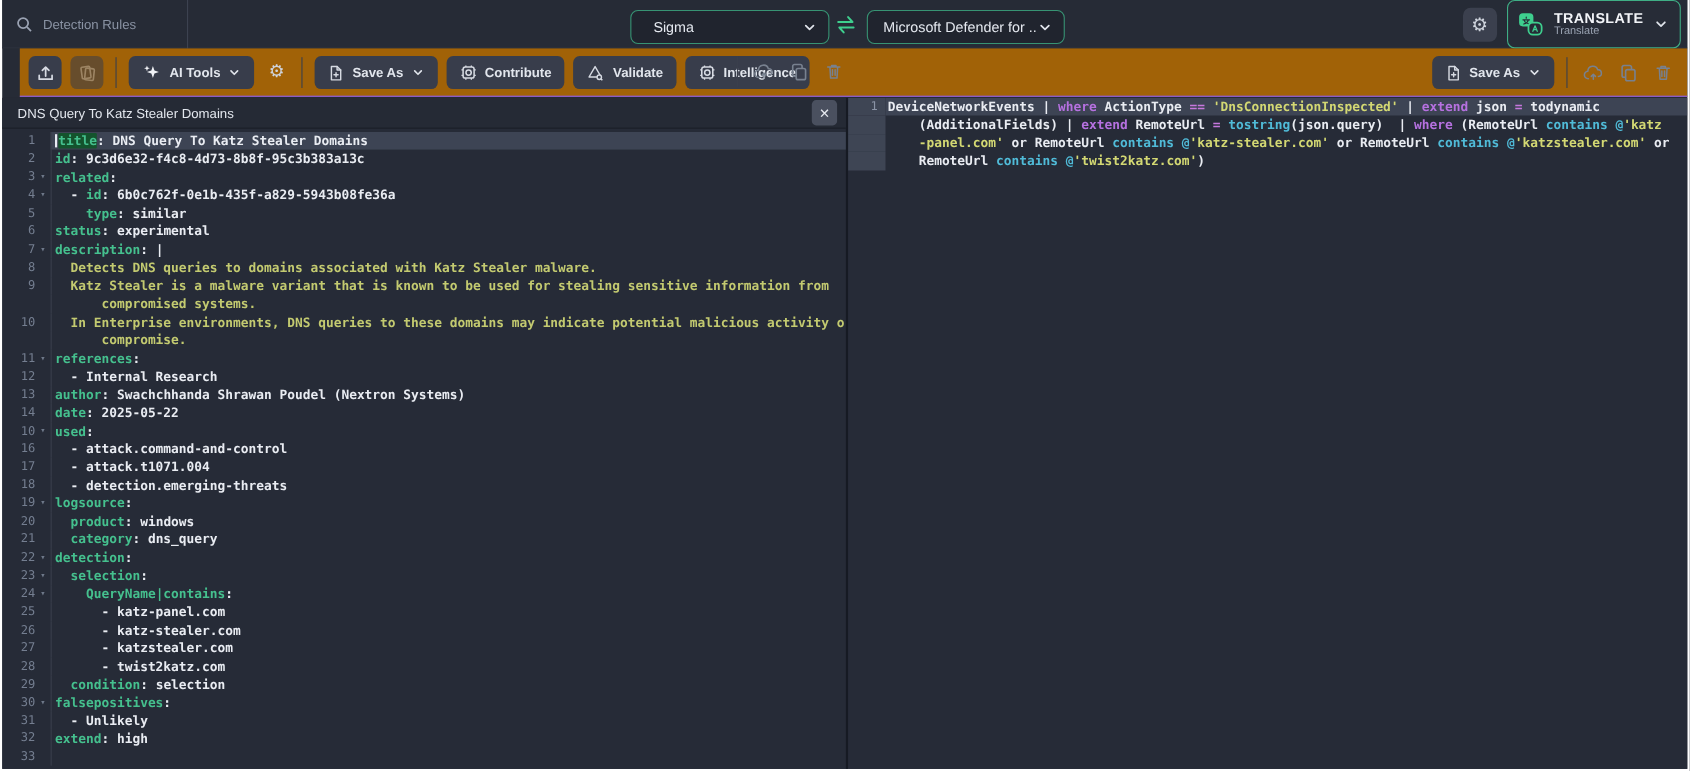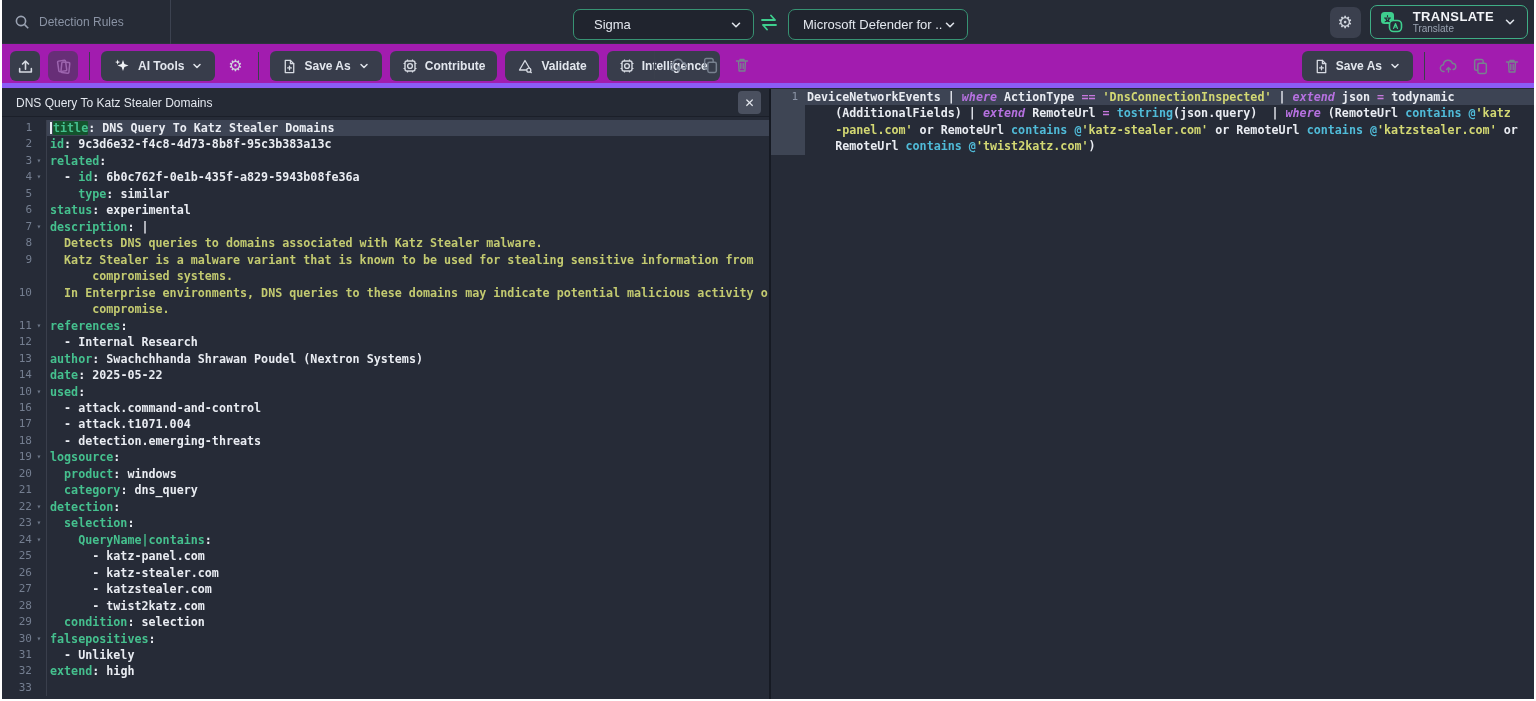--- a/index.html
+++ b/index.html
@@ -15,28 +15,28 @@
   .searchbox .ph { color:#8a93a4; font-size:12px; }
   .sel { position:absolute; top:9px; height:31px; background:#20242e; border:1px solid #379373; border-radius:7px;
          display:flex; align-items:center; padding:0 10px 0 14px; cursor:pointer; }
   .sel .sel-txt { color:#e4e8ef; font-size:13px; flex:1; white-space:nowrap; overflow:hidden; }
   .sel-source { left:571px; width:181px;padding-left:20px; }
   .sel-target { left:786px; width:180px; }
   .swap { position:absolute; left:755px; top:12px; width:24px; height:21px; cursor:pointer; }
   .topright { position:absolute; right:6px; top:0; height:44px; display:flex; align-items:center; gap:9px; }
   .btn-gear { width:31px; height:31px; background:#3b404e; border-radius:7px; display:flex; align-items:center;
               justify-content:center; cursor:pointer; }
-  .btn-translate { height:34px; min-width:142px; background:#272c37; border:1px solid #3fae85; border-radius:7px;
+  .btn-translate { height:44px; min-width:142px; background:#272c37; border:1px solid #3fae85; border-radius:7px;
                    display:flex; align-items:center; gap:9px; padding:0 10px 0 8px; cursor:pointer; }
   .tr-texts { display:flex; flex-direction:column; line-height:1.05; }
   .tr-main { color:#f2f4f8; font-size:13px; font-weight:700; letter-spacing:.4px; }
   .tr-sub { color:#9aa3b2; font-size:10px; }
 
   
-  .toolbar { position:relative; height:44px; background:#a21caf; border-bottom:5px solid #8b5cf6; }
+  .toolbar { position:relative; height:44px; background:#a16207; border-bottom:1px solid #8b5cf6;margin-left:16px; }
   .cluster { position:absolute; top:7px; display:flex; align-items:center; gap:8px; }
   .cl-left { left:8px; }
   .cl-midright { left:649px; }
   .cl-right { right:10px; }
   .btn { height:30px; background:#383d4b; border-radius:6px; display:flex; align-items:center; gap:7px;
          padding:0 12px; color:#e2e6ed; font-size:12px; font-weight:700; cursor:pointer; white-space:nowrap; }
   .btn-ic { width:30px; height:30px; background:#383d4b; border-radius:6px; display:flex; align-items:center;
             justify-content:center; cursor:pointer; }
   .btn-ic.disabled { opacity:.55; }
   .vsep { width:1px; height:28px; background:#3a3f4c; margin:0 3px; }
@@ -63,21 +63,21 @@
   .code { flex:1; white-space:pre; overflow:hidden; border-left:1px solid #3a3f4c; padding-left:3px;
           color:#e9ecf2; font-weight:700; }
   .crow.act .code { background:#3d4454; }
   .ed-right .gut { width:34px; padding-right:7px; }
   .ed-right .code { border-left:none; padding-left:2px; }
   .ed-right .crow.gact .gut { background:#3e4554; color:#8b94a6; }
   .c-key, .c-keysel { color:#45c08e; }
   .c-keysel { background:#14532d; border-radius:1px; }
   .c-p { color:#e9ecf2; }
   .c-d { color:#c3ca70; }
-  .c-kw { color:#b671e0;font-style:italic; }
+  .c-kw { color:#b671e0; }
   .c-op { color:#c678dd; }
   .c-str { color:#d3d873; }
   .c-fn { color:#50bbd8; }
   .caret { display:inline-block; width:2px; height:12px; background:#e8ecf4; vertical-align:-2px; margin-right:1px; }
 
   svg.ic { display:block; }
 </style>
 </head>
 <body>
 

